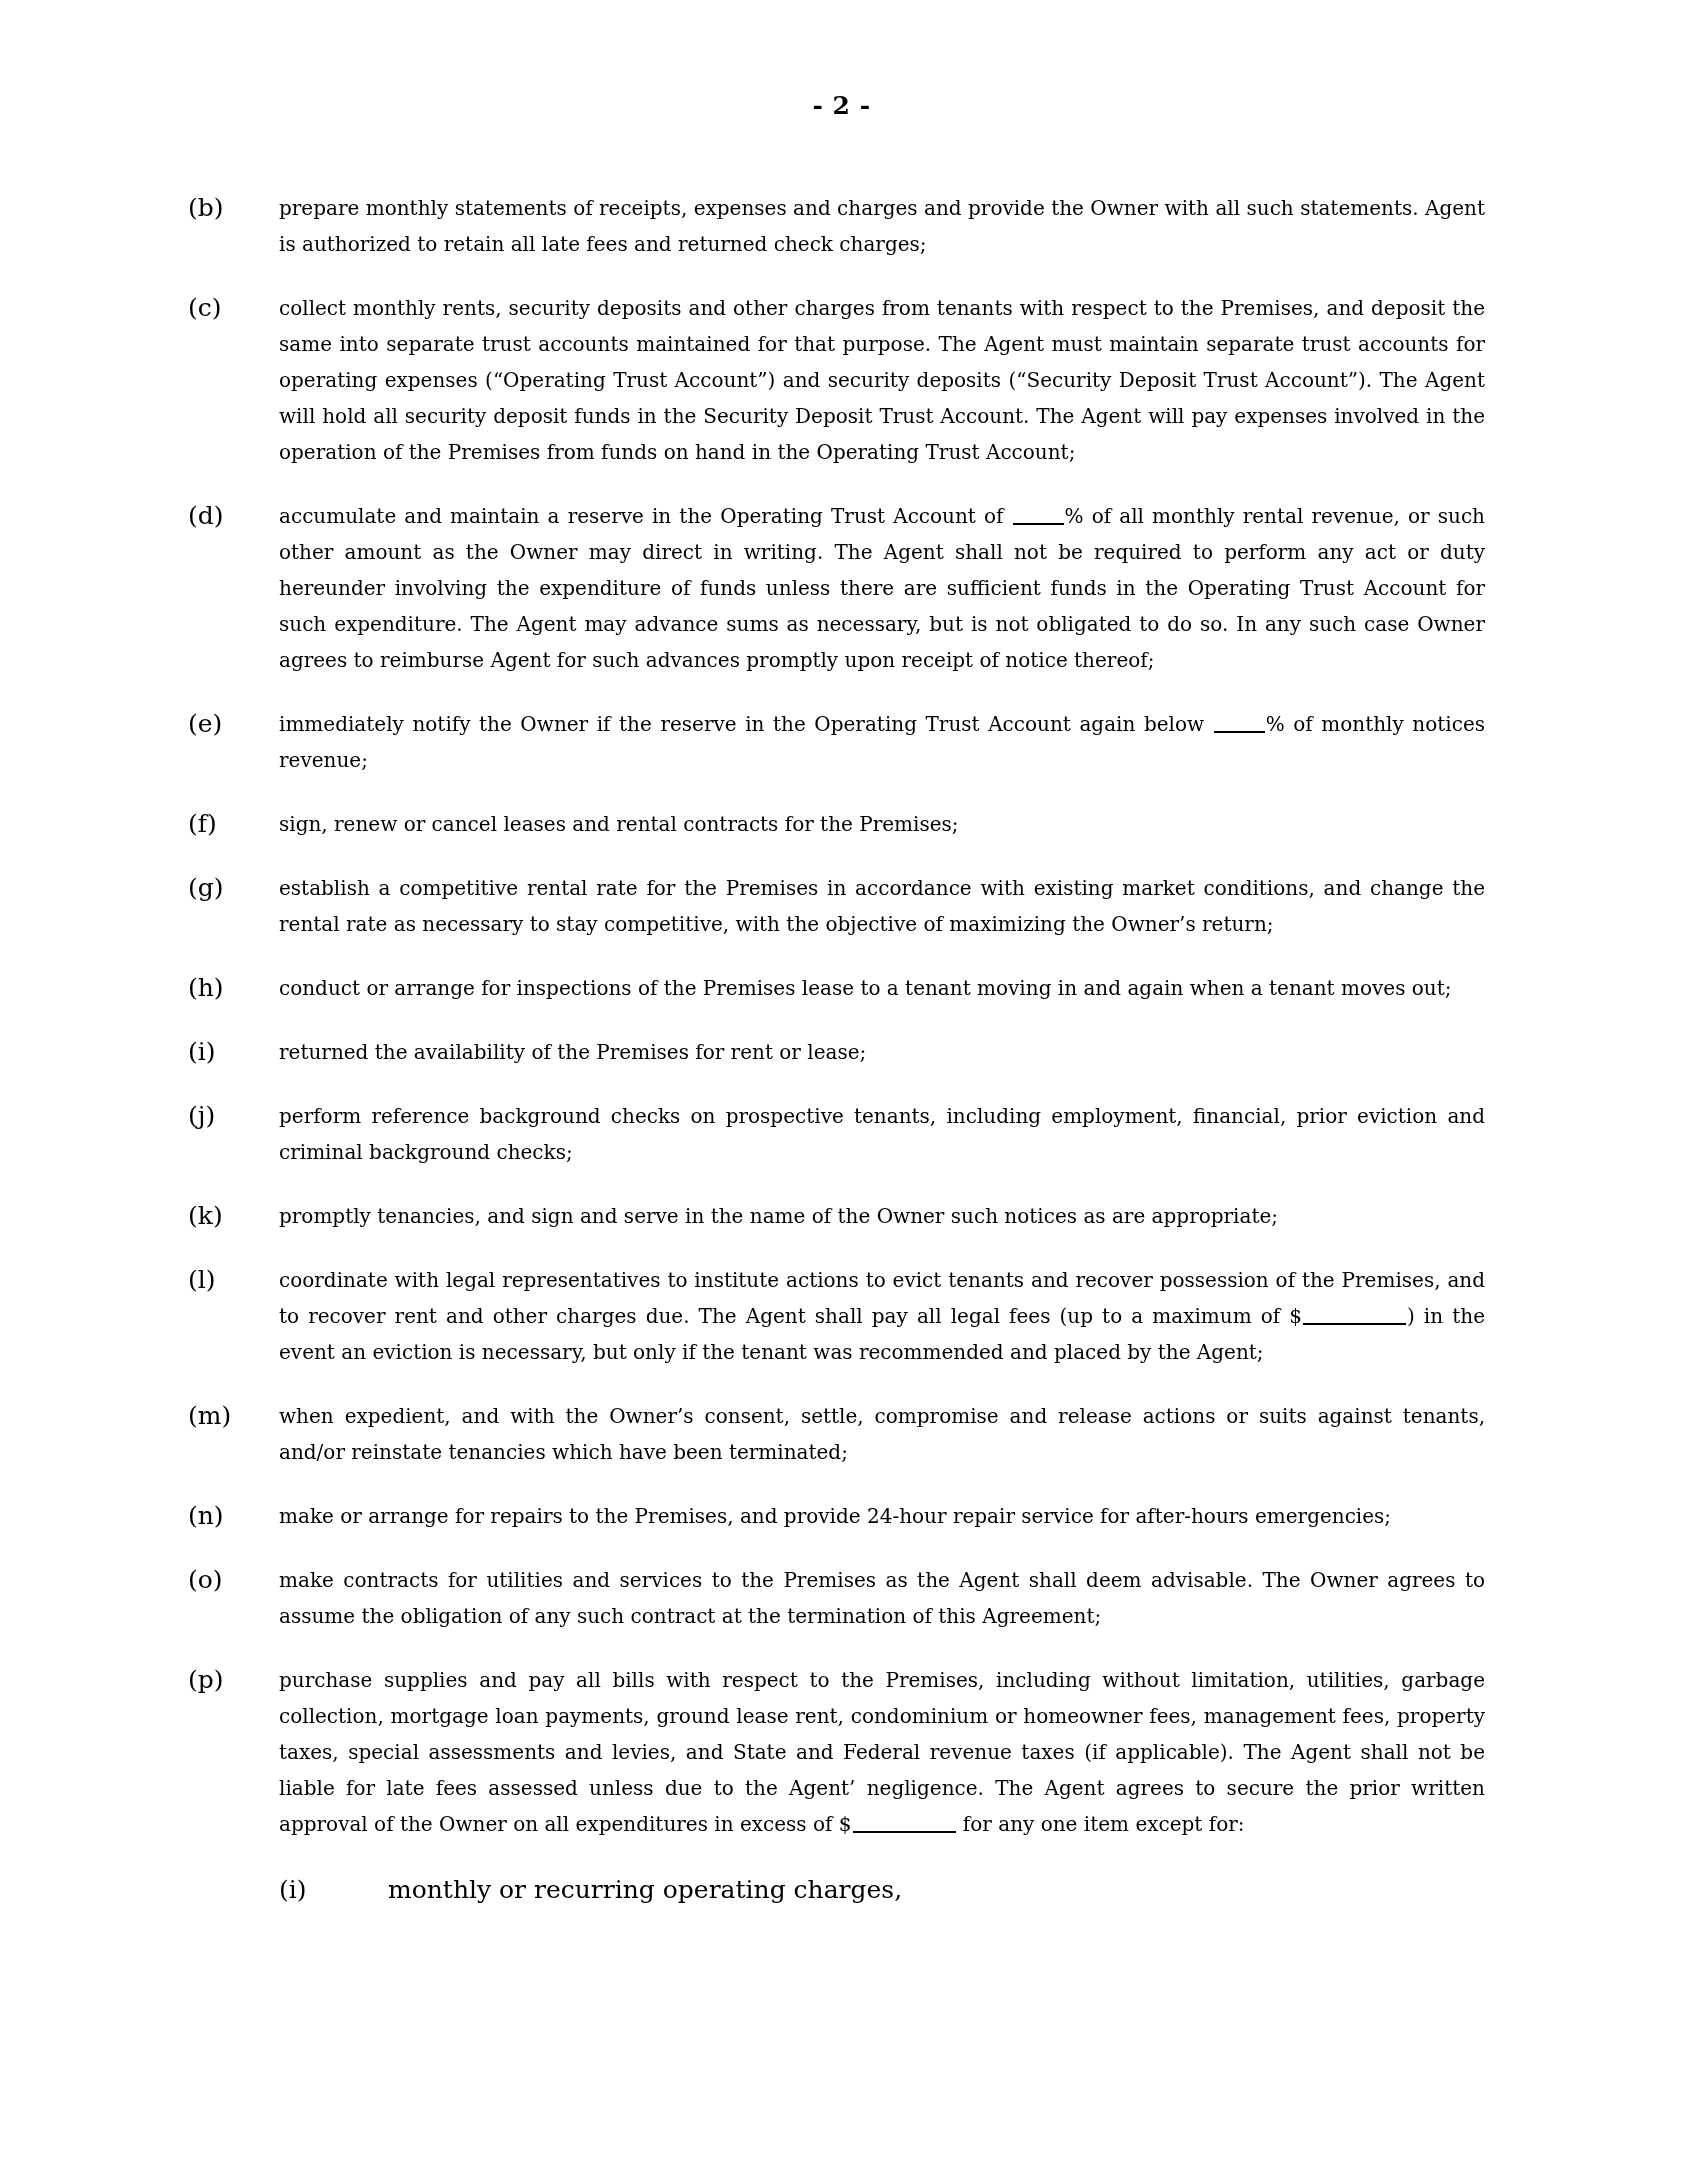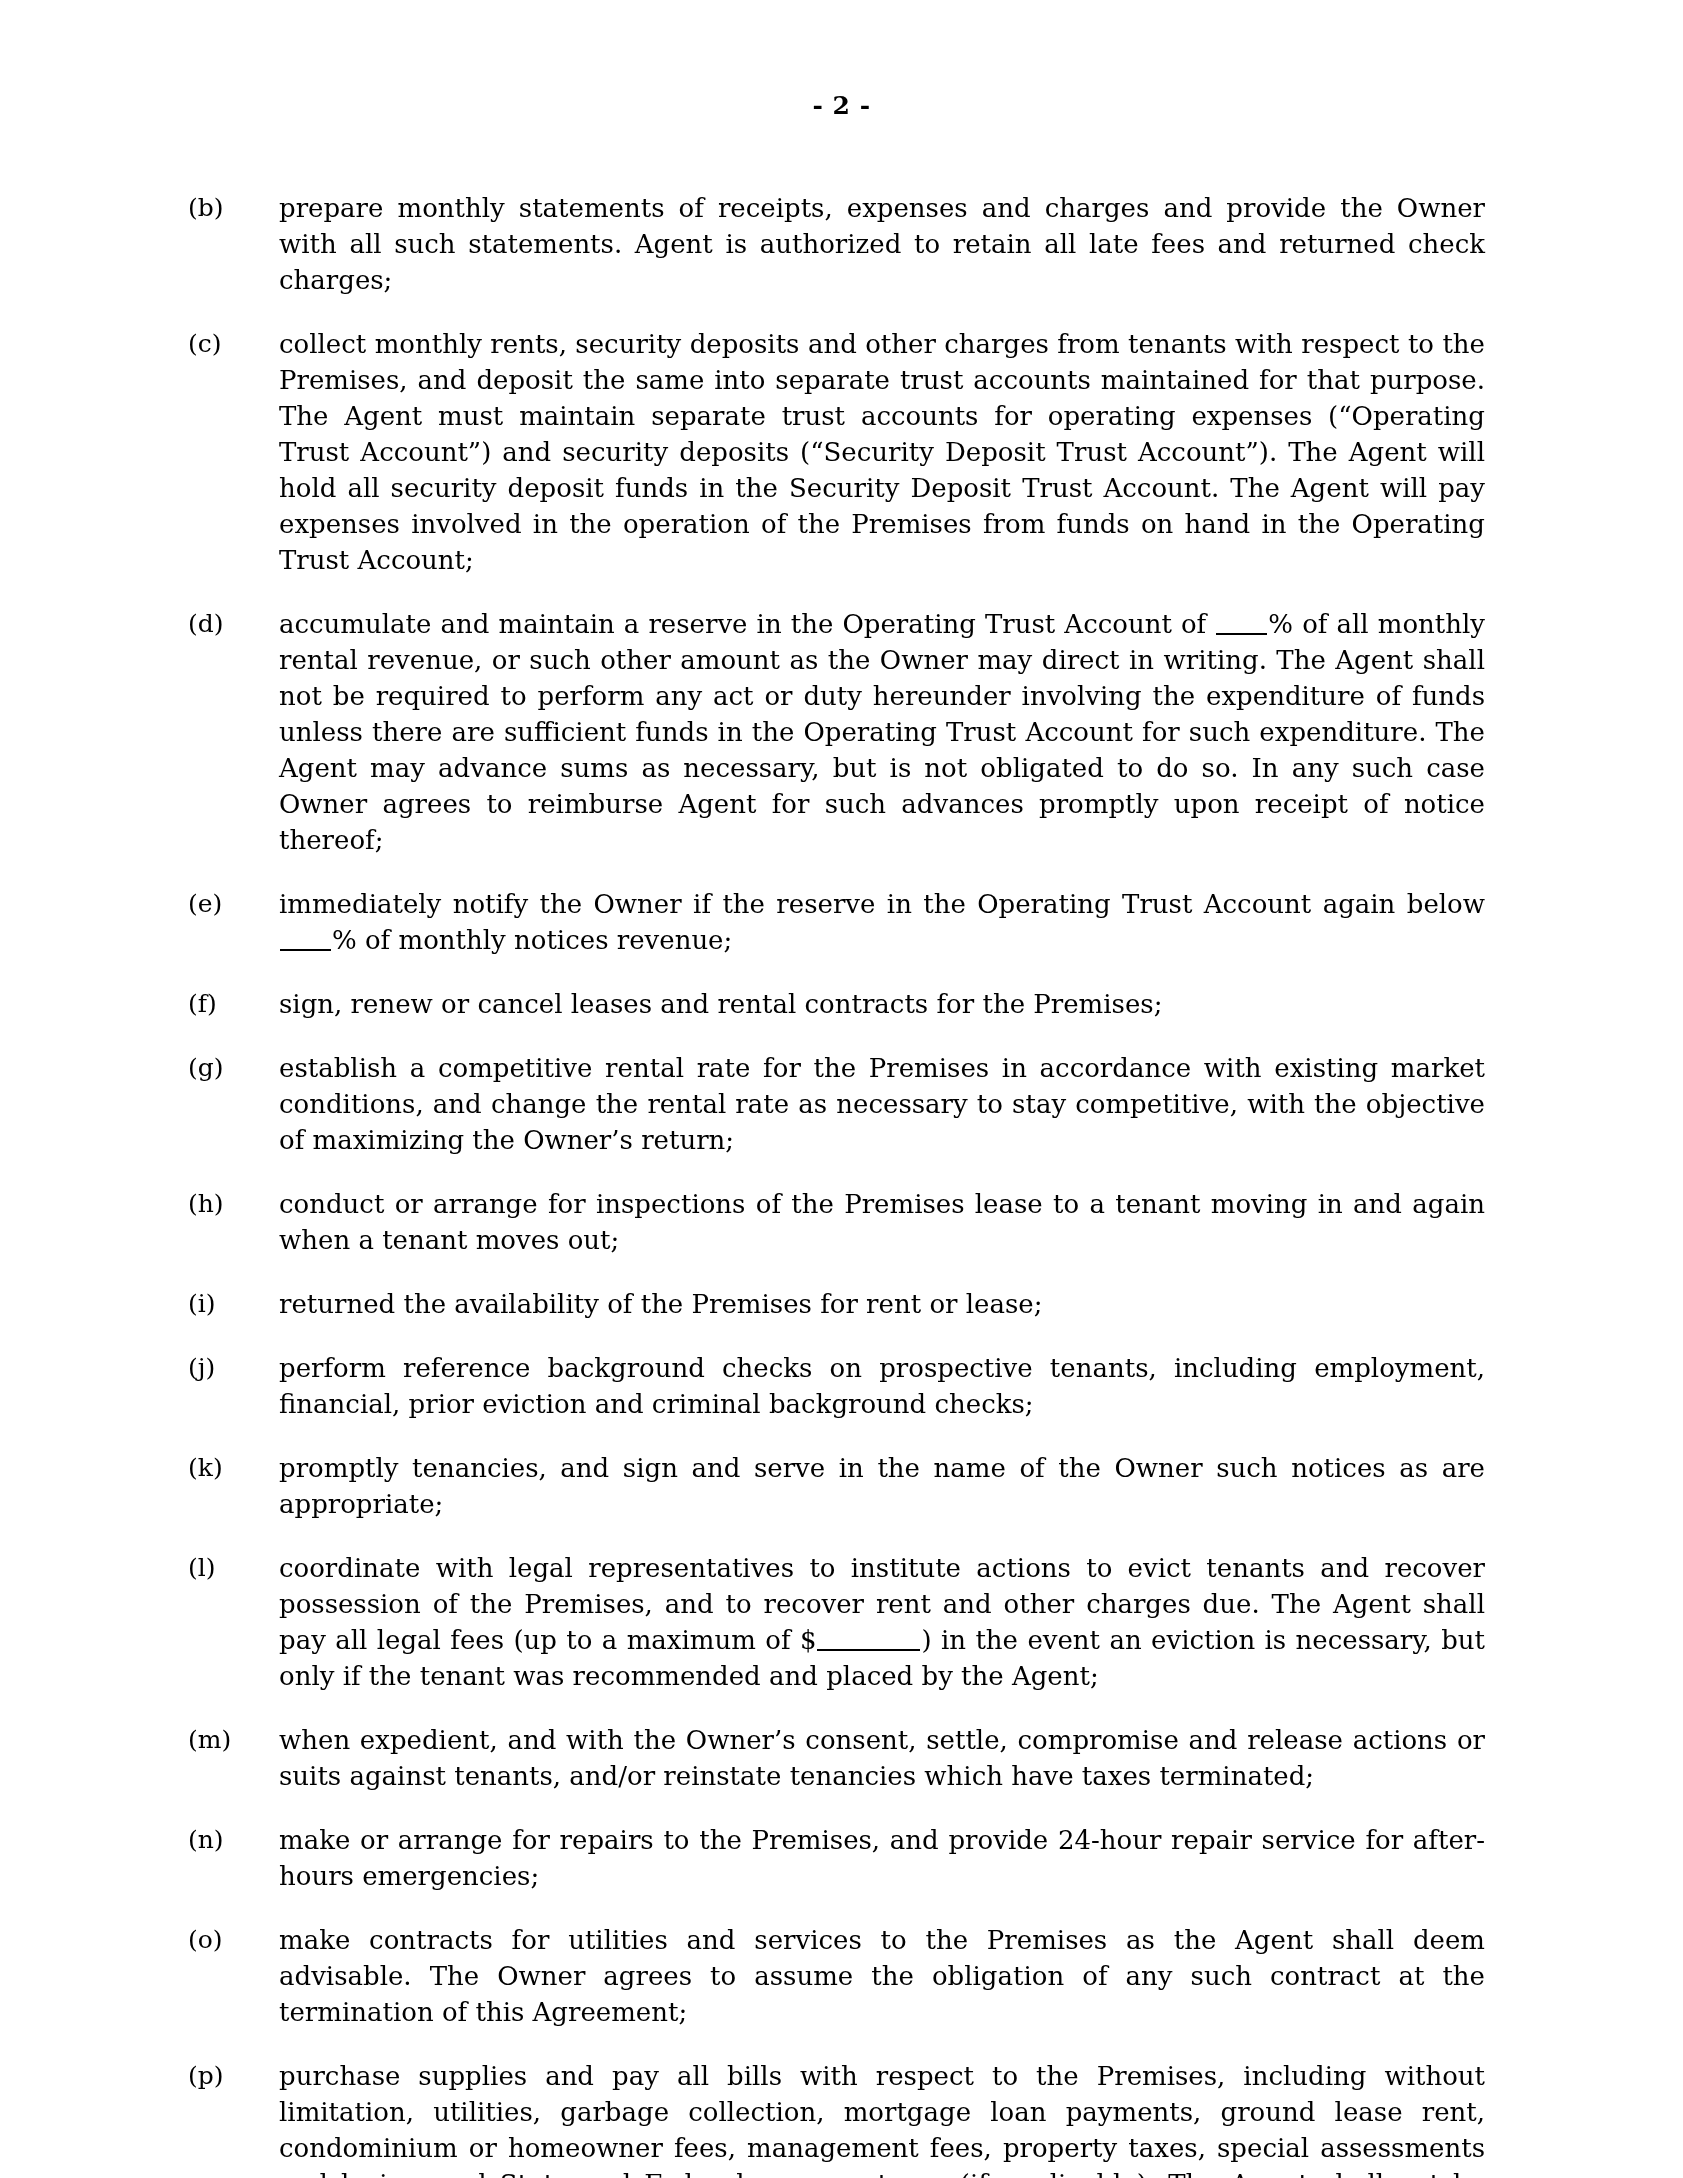--- a/index.html
+++ b/index.html
@@ -56,21 +56,21 @@
   .clause-marker {
     flex: 0 0 91px;
     font-size: 25px;
     line-height: 36px;
     text-align: left;
     white-space: nowrap;
   }
 
   .clause-text {
     flex: 1 1 auto;
-    font-size: 26px;
+    font-size: 20px;
     line-height: 36px;
     text-align: justify;
     text-justify: inter-word;
     hyphens: none;
   }
 
   .sub-clause {
     display: flex;
     align-items: flex-start;
     margin-top: 30px;
@@ -161,21 +161,21 @@
       <div class="clause-text">promptly tenancies, and sign and serve in the name of the Owner such notices as are appropriate;</div>
     </div>
 
     <div class="clause">
       <div class="clause-marker">(l)</div>
       <div class="clause-text"><span>coordinate with legal representatives to institute actions to evict tenants and recover possession of the Premises, and to recover rent and other charges due. The Agent shall pay all legal fees (up to a maximum of $</span><span class="blank blank-amt"></span><span>) in the event an eviction is necessary, but only if the tenant was recommended and placed by the Agent;</span></div>
     </div>
 
     <div class="clause">
       <div class="clause-marker">(m)</div>
-      <div class="clause-text">when expedient, and with the Owner’s consent, settle, compromise and release actions or suits against tenants, and/or reinstate tenancies which have taxes terminated;</div>
+      <div class="clause-text">when expedient, and with the Owner’s consent, settle, compromise and release actions or suits against tenants, and/or reinstate tenancies which have been terminated;</div>
     </div>
 
     <div class="clause">
       <div class="clause-marker">(n)</div>
       <div class="clause-text">make or arrange for repairs to the Premises, and provide 24-hour repair service for after-hours emergencies;</div>
     </div>
 
     <div class="clause">
       <div class="clause-marker">(o)</div>
       <div class="clause-text">make contracts for utilities and services to the Premises as the Agent shall deem advisable. The Owner agrees to assume the obligation of any such contract at the termination of this Agreement;</div>

